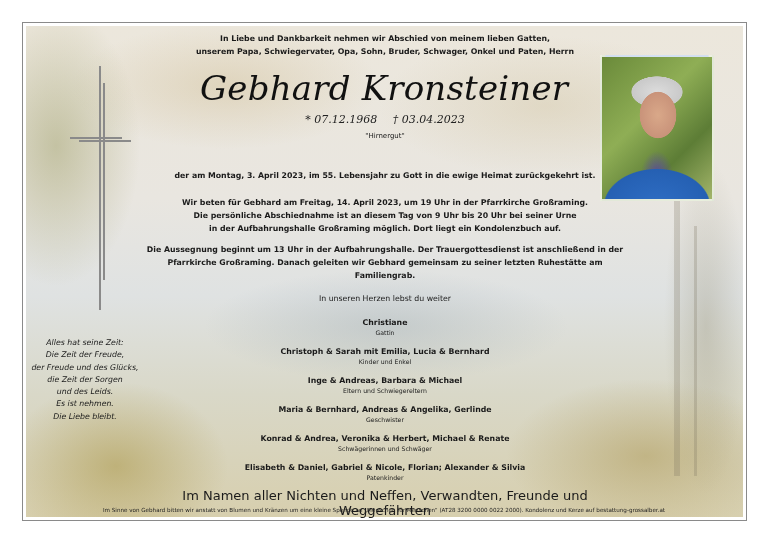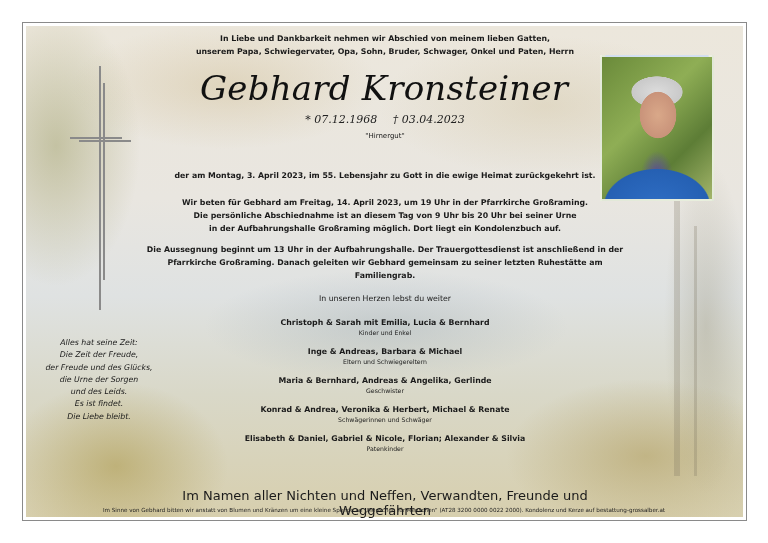--- a/index.html
+++ b/index.html
@@ -47,21 +47,21 @@
       position: absolute; left: 600px; top: 55px; width: 110px; height: 142px;
       background:
         radial-gradient(ellipse 30px 38px at 56px 58px, #d9a889 0%, #c9937a 60%, transparent 62%),
         radial-gradient(ellipse 36px 22px at 55px 35px, #dcdcdc 0%, #c9c9c9 70%, transparent 72%),
         radial-gradient(ellipse 70px 50px at 55px 150px, #2f6ec4 0%, #2560b3 75%, transparent 77%),
         radial-gradient(ellipse 20px 30px at 55px 118px, #5a4aa0 0%, transparent 80%),
         linear-gradient(135deg, #6a8a3a 0%, #8fae55 40%, #5d7d36 70%, #a3b56a 100%);
       border: 2px solid rgba(255,255,255,0.8);
     }
     .poem {
-      position: absolute; left: 34px; top: 337px; width: 130px; text-align: center;
+      position: absolute; left: 20px; top: 337px; width: 130px; text-align: center;
       font-style: italic; font-size: 7.8px; line-height: 12.3px; color: #1a1a1a;
     }
     .family { position: absolute; left: 140px; width: 490px; text-align: center; }
     .family .fn { font-size: 7.8px; font-weight: bold; line-height: 11px; }
     .family .fr { font-size: 6.2px; line-height: 10px; margin-bottom: 8px; }
     .footer {
       position: absolute; left: 26px; width: 716px; top: 507px; text-align: center;
       font-size: 5.6px; color: #222;
     }
     .closing {
@@ -116,27 +116,31 @@
   <div>Die Aussegnung beginnt um 13 Uhr in der Aufbahrungshalle. Der Trauergottesdienst ist anschließend in der</div>
   <div>Pfarrkirche Großraming. Danach geleiten wir Gebhard gemeinsam zu seiner letzten Ruhestätte am Familiengrab.</div>
 </div>
 
 <div class="center" style="top:292px; font-weight:normal;">In unseren Herzen lebst du weiter</div>
 
 <div class="poem">
   <div>Alles hat seine Zeit:</div>
   <div>Die Zeit der Freude,</div>
   <div>der Freude und des Glücks,</div>
-  <div>die Urne der Sorgen</div>
+  <div>die Zeit der Sorgen</div>
   <div>und des Leids.</div>
-  <div>Es ist findet.</div>
+  <div>Es ist nehmen.</div>
   <div>Die Liebe bleibt.</div>
 </div>
 
 <div class="family" style="top:317px;">
+  <div>
+    <div class="fn">Christiane</div>
+    <div class="fr">Gattin</div>
+  </div>
   <div>
     <div class="fn">Christoph &amp; Sarah mit Emilia, Lucia &amp; Bernhard</div>
     <div class="fr">Kinder und Enkel</div>
   </div>
   <div>
     <div class="fn">Inge &amp; Andreas, Barbara &amp; Michael</div>
     <div class="fr">Eltern und Schwiegereltern</div>
   </div>
   <div>
     <div class="fn">Maria &amp; Bernhard, Andreas &amp; Angelika, Gerlinde</div>

